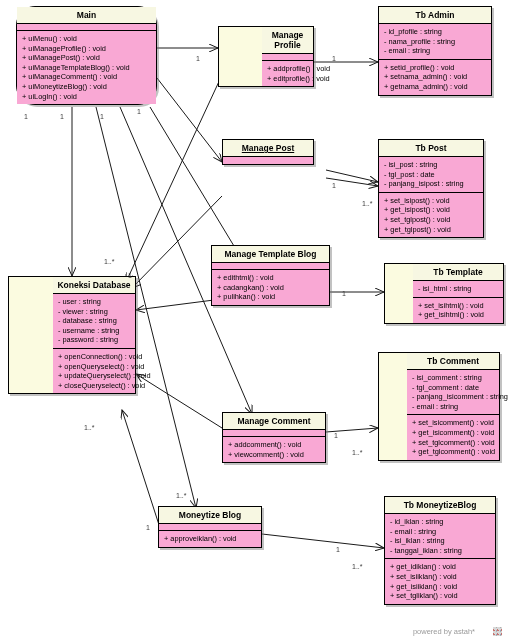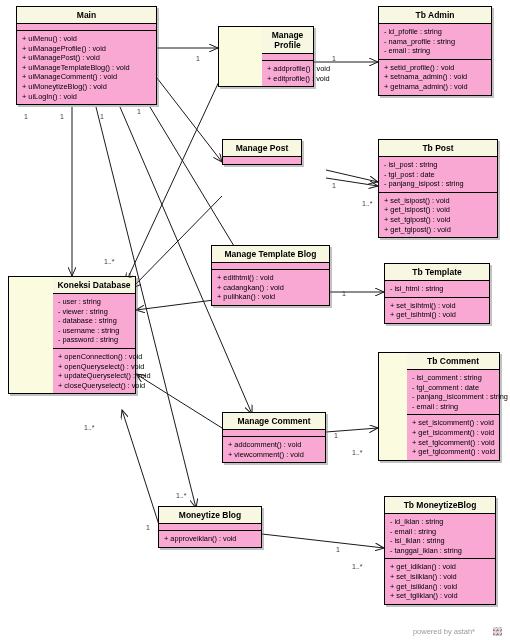--- a/index.html
+++ b/index.html
@@ -135,21 +135,21 @@
       <path d="M214,300 L136,310" marker-end="url(#arrowOpen)"></path>
 
       <path d="M222,428 L136,374" marker-end="url(#arrowOpen)"></path>
 
       <path d="M160,528 L122,410" marker-end="url(#arrowOpen)"></path>
 
       <path d="M72,107 L72,276" marker-end="url(#arrowOpen)"></path>
     </g>
   </svg>
 
-  <div class="uml-class" style="left:16px; top:6px; width:141px;">
+  <div class="uml-class" style="left:16px; top:6px; width:141px;border-radius:19px;">
     <div class="uml-name">Main</div>
     <div class="uml-compartment empty"></div>
     <div class="uml-compartment">
       <div class="uml-row">+ uiMenu() : void</div>
       <div class="uml-row">+ uiManageProfile() : void</div>
       <div class="uml-row">+ uiManagePost() : void</div>
       <div class="uml-row">+ uiManageTemplateBlog() : void</div>
       <div class="uml-row">+ uiManageComment() : void</div>
       <div class="uml-row">+ uiMoneytizeBlog() : void</div>
       <div class="uml-row">+ uiLogIn() : void</div>
@@ -172,26 +172,26 @@
       <div class="uml-row">- nama_profile : string</div>
       <div class="uml-row">- email : string</div>
     </div>
     <div class="uml-compartment">
       <div class="uml-row">+ setid_profile() : void</div>
       <div class="uml-row">+ setnama_admin() : void</div>
       <div class="uml-row">+ getnama_admin() : void</div>
     </div>
   </div>
 
-  <div class="uml-class" style="left:222px; top:139px; width:80px;">
+  <div class="uml-class" style="left:222px; top:139px; width:92px;text-decoration:underline;">
     <div class="uml-name">Manage Post</div>
     <div class="uml-compartment empty"></div>
   </div>
 
-  <div class="uml-class" style="left:378px; top:139px; width:120px;">
+  <div class="uml-class" style="left:378px; top:139px; width:106px;">
     <div class="uml-name">Tb Post</div>
     <div class="uml-compartment">
       <div class="uml-row">- isi_post : string</div>
       <div class="uml-row">- tgl_post : date</div>
       <div class="uml-row">- panjang_isipost : string</div>
     </div>
     <div class="uml-compartment">
       <div class="uml-row">+ set_isipost() : void</div>
       <div class="uml-row">+ get_isipost() : void</div>
       <div class="uml-row">+ set_tglpost() : void</div>
@@ -202,21 +202,21 @@
   <div class="uml-class" style="left:211px; top:245px; width:119px;">
     <div class="uml-name">Manage Template Blog</div>
     <div class="uml-compartment empty"></div>
     <div class="uml-compartment">
       <div class="uml-row">+ edithtml() : void</div>
       <div class="uml-row">+ cadangkan() : void</div>
       <div class="uml-row">+ pulihkan() : void</div>
     </div>
   </div>
 
-  <div class="uml-class" style="left:384px; top:263px; width:106px;">
+  <div class="uml-class" style="left:384px; top:263px; width:120px;padding-left:28px;">
     <div class="uml-name">Tb Template</div>
     <div class="uml-compartment">
       <div class="uml-row">- isi_html : string</div>
     </div>
     <div class="uml-compartment">
       <div class="uml-row">+ set_isihtml() : void</div>
       <div class="uml-row">+ get_isihtml() : void</div>
     </div>
   </div>
 

